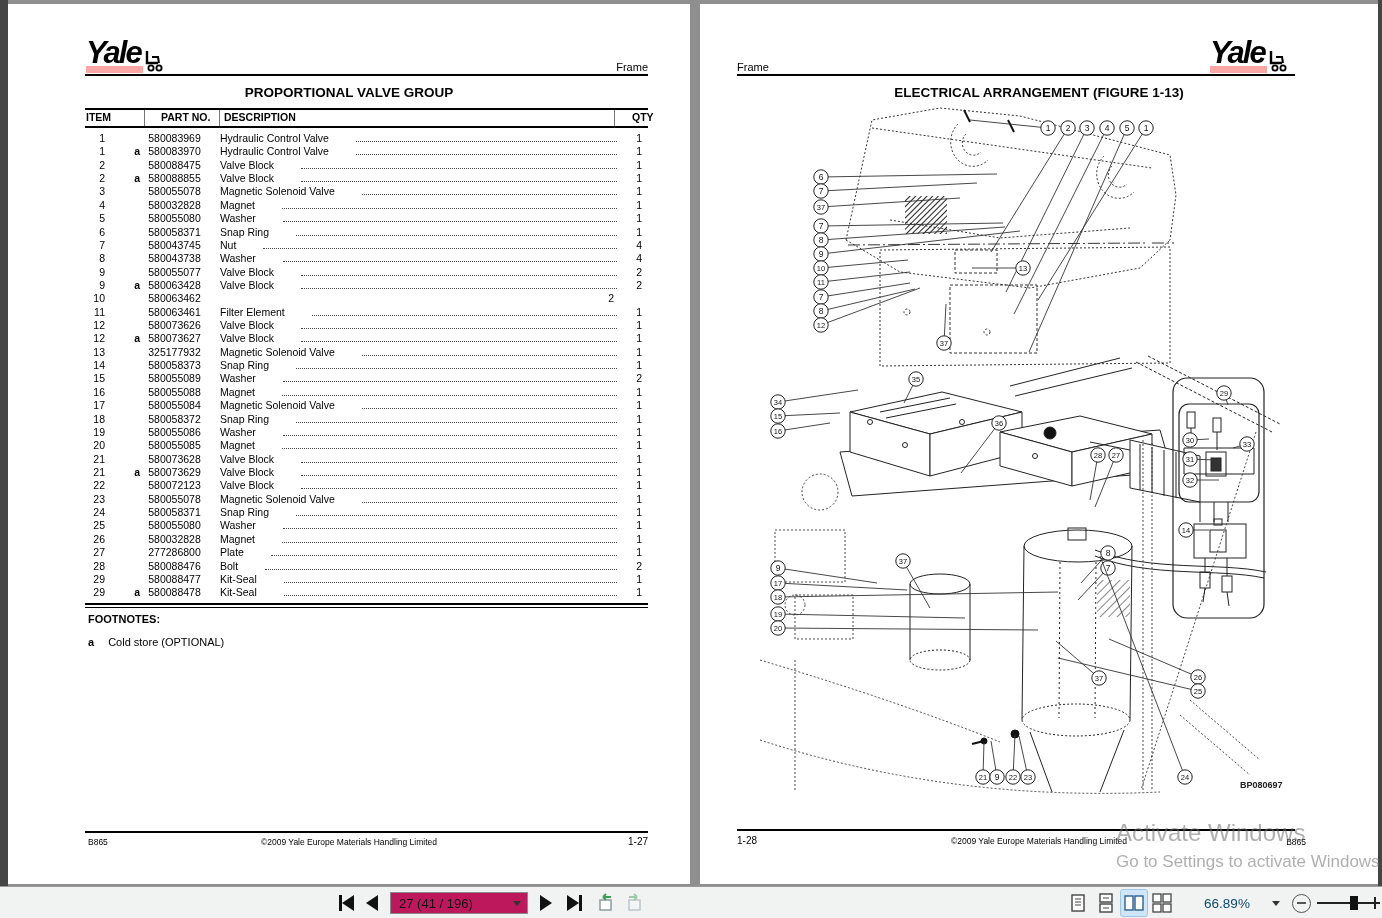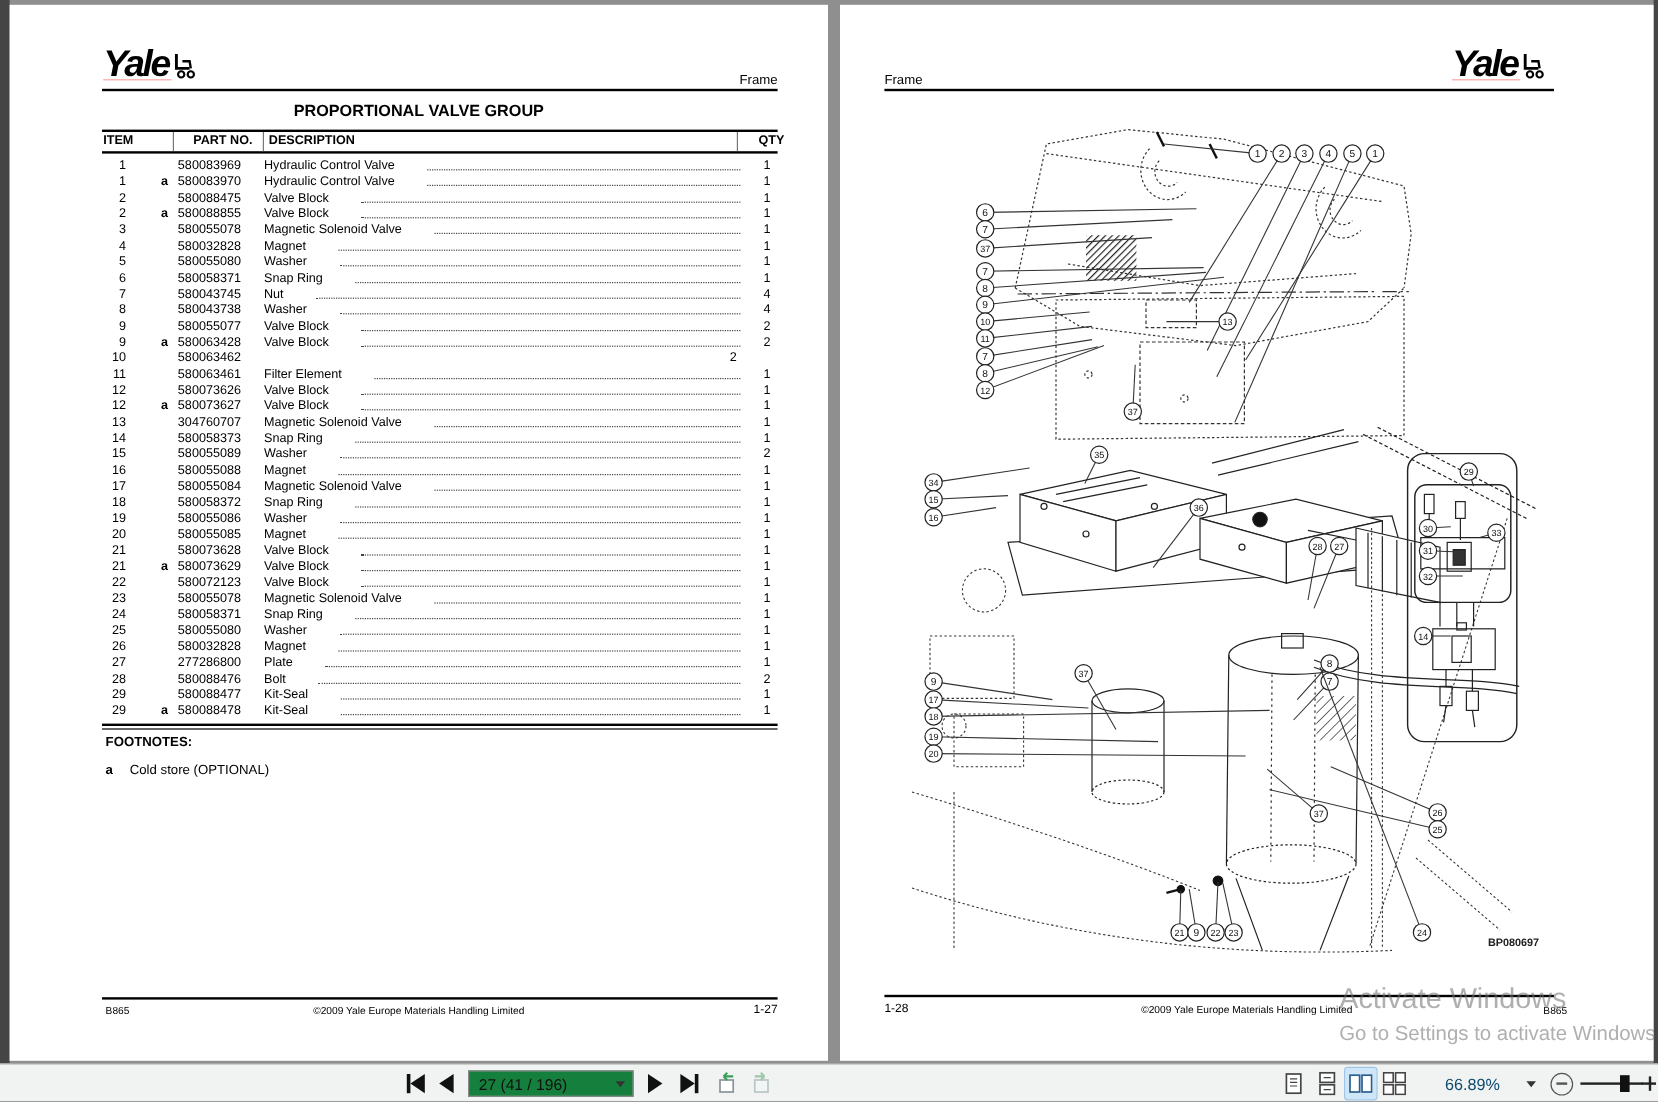--- a/index.html
+++ b/index.html
@@ -6,21 +6,21 @@
   body{font-family:"Liberation Sans",sans-serif;background:#8f8f8f;}
   #viewer{position:relative;width:1382px;height:918px;background:#8f8f8f;overflow:hidden;}
   .edge-left{position:absolute;left:0;top:0;width:8px;height:886px;background:#454545;}
   .edge-right{position:absolute;left:1378px;top:0;width:4px;height:886px;background:#454545;}
   .page{position:absolute;top:4px;height:880px;background:#ffffff;}
   #page-left{left:8px;width:682px;}
   #page-right{left:700px;width:678px;}
 
   
   .logo{position:absolute;display:flex;align-items:flex-end;}
-  .logo .word{font-style:italic;font-weight:900;font-size:31px;letter-spacing:-2px;line-height:26px;color:#000;border-bottom:1px solid #fca5a5;padding-right:2px;}
+  .logo .word{font-style:italic;font-weight:900;font-size:31px;letter-spacing:-2px;line-height:26px;color:#000;border-bottom:7px solid #fca5a5;padding-right:2px;}
   .logo svg{margin-left:1px;}
   .hdr-label{position:absolute;font-size:11px;color:#000;}
   .rule{position:absolute;height:2px;background:#000;}
   .pg-title{position:absolute;width:100%;text-align:center;font-size:13.5px;font-weight:bold;color:#000;}
 
   .ptable{position:absolute;left:77px;top:104px;width:563px;font-size:10.5px;color:#000;}
   .thead{display:grid;grid-template-columns:59px 75px 1fr 34px;border-top:2px solid #000;border-bottom:2px solid #000;font-weight:bold;height:16px;line-height:15px;}
   .thead span{display:block;}
   .th-part,.th-desc,.th-qty{border-left:1px solid #777;}
   .th-item{padding-left:1px;}
@@ -53,21 +53,21 @@
   .wm1{font-size:24px;line-height:26px;}
   .wm2{font-size:17px;line-height:20px;white-space:nowrap;margin-top:6px;}
 
   
   #toolbar{position:absolute;left:0;top:886px;width:1382px;height:32px;background:#f1f2f2;border-top:1px solid #9a9a9a;box-sizing:border-box;}
   .tb-item{position:absolute;top:0;height:32px;display:flex;align-items:center;justify-content:center;}
   .tri{width:0;height:0;border-style:solid;}
   .tri-left{border-width:8px 12px 8px 0;border-color:transparent #111 transparent transparent;}
   .tri-right{border-width:8px 0 8px 12px;border-color:transparent transparent transparent #111;}
   .bar{width:3px;height:16px;background:#111;}
-  .combo{position:absolute;top:5px;left:390px;width:138px;height:22px;background:#15803d;border:1px solid #8a8a8a;display:flex;align-items:center;box-sizing:border-box;}
+  .combo{position:absolute;top:5px;left:390px;width:138px;height:22px;background:#be185d;border:1px solid #8a8a8a;display:flex;align-items:center;box-sizing:border-box;}
   .combo .val{flex:1;font-size:13px;padding-left:8px;color:#111;}
   .combo .caret{width:0;height:0;border-left:4px solid transparent;border-right:4px solid transparent;border-top:5px solid #333;margin-right:6px;}
   .layout-btn{width:26px;height:26px;display:flex;align-items:center;justify-content:center;border-radius:2px;}
   .layout-btn.sel{background:#cfe6f8;outline:1px solid #9dc6e8;}
   .zoom-text{font-size:13.5px;color:#0c4a6e;text-align:right;}
   .zcaret{width:0;height:0;border-left:4px solid transparent;border-right:4px solid transparent;border-top:5px solid #333;}
   .zcircle{width:19px;height:19px;border:1.5px solid #555;border-radius:50%;display:flex;align-items:center;justify-content:center;box-sizing:border-box;}
   .zcircle .minus{width:9px;height:1.5px;background:#555;}
   .slider-track{position:absolute;left:1317px;top:15px;width:52px;height:2px;background:#222;}
   .slider-handle{position:absolute;left:1350px;top:9px;width:8px;height:14px;background:#111;}
@@ -255,21 +255,21 @@
             <span class="c-part">580073627</span>
             <span class="c-desc">
               <span class="dtext">Valve Block</span>
               <span class="leader"></span>
             </span>
             <span class="c-qty">1</span>
           </div>
           <div class="trow">
             <span class="c-item">13</span>
             <span class="c-fn"></span>
-            <span class="c-part">304760707</span>
+            <span class="c-part">325177932</span>
             <span class="c-desc">
               <span class="dtext">Magnetic Solenoid Valve</span>
               <span class="leader"></span>
             </span>
             <span class="c-qty">1</span>
           </div>
           <div class="trow">
             <span class="c-item">14</span>
             <span class="c-fn"></span>
             <span class="c-part">580058373</span>
@@ -469,20 +469,21 @@
     <div class="logo" style="left:510px;top:36px;">
       <span class="word">Yale</span>
       <svg width="22" height="24" viewBox="0 0 22 24">
         <path d="M3,2 L3,14 L14,14" stroke="#000" stroke-width="2.4" fill="none"></path>
         <path d="M8,8 L14,8 L15,14" stroke="#000" stroke-width="2" fill="none"></path>
         <circle cx="7" cy="19" r="2.6" fill="none" stroke="#000" stroke-width="1.8"></circle>
         <circle cx="15" cy="19" r="2.6" fill="none" stroke="#000" stroke-width="1.8"></circle>
       </svg>
     </div>
     <div class="rule" style="left:37px;top:70px;width:558px;"></div>
+    <div class="pg-title" style="top:81px;">ELECTRICAL ARRANGEMENT (FIGURE 1-13)</div>
 
     <svg id="figure-svg" width="678" height="704" viewBox="0 0 678 704">
       <defs>
         <pattern id="hatchD" width="4" height="4" patternTransform="rotate(45)" patternUnits="userSpaceOnUse">
           <line x1="0" y1="0" x2="0" y2="4" stroke="#222" stroke-width="2"></line>
         </pattern>
         <pattern id="hatchL" width="6" height="6" patternTransform="rotate(45)" patternUnits="userSpaceOnUse">
           <line x1="0" y1="0" x2="0" y2="6" stroke="#333" stroke-width="1.2"></line>
         </pattern>
       </defs>

